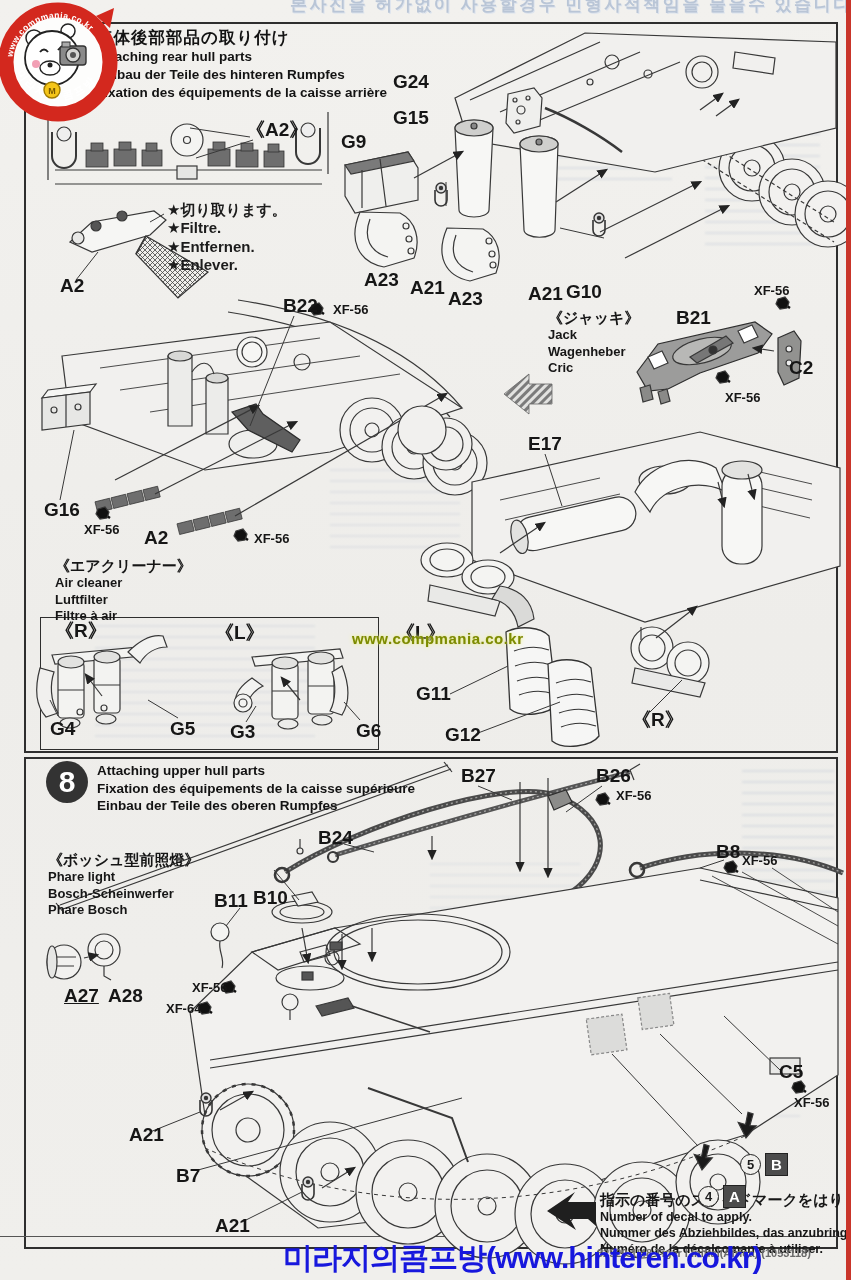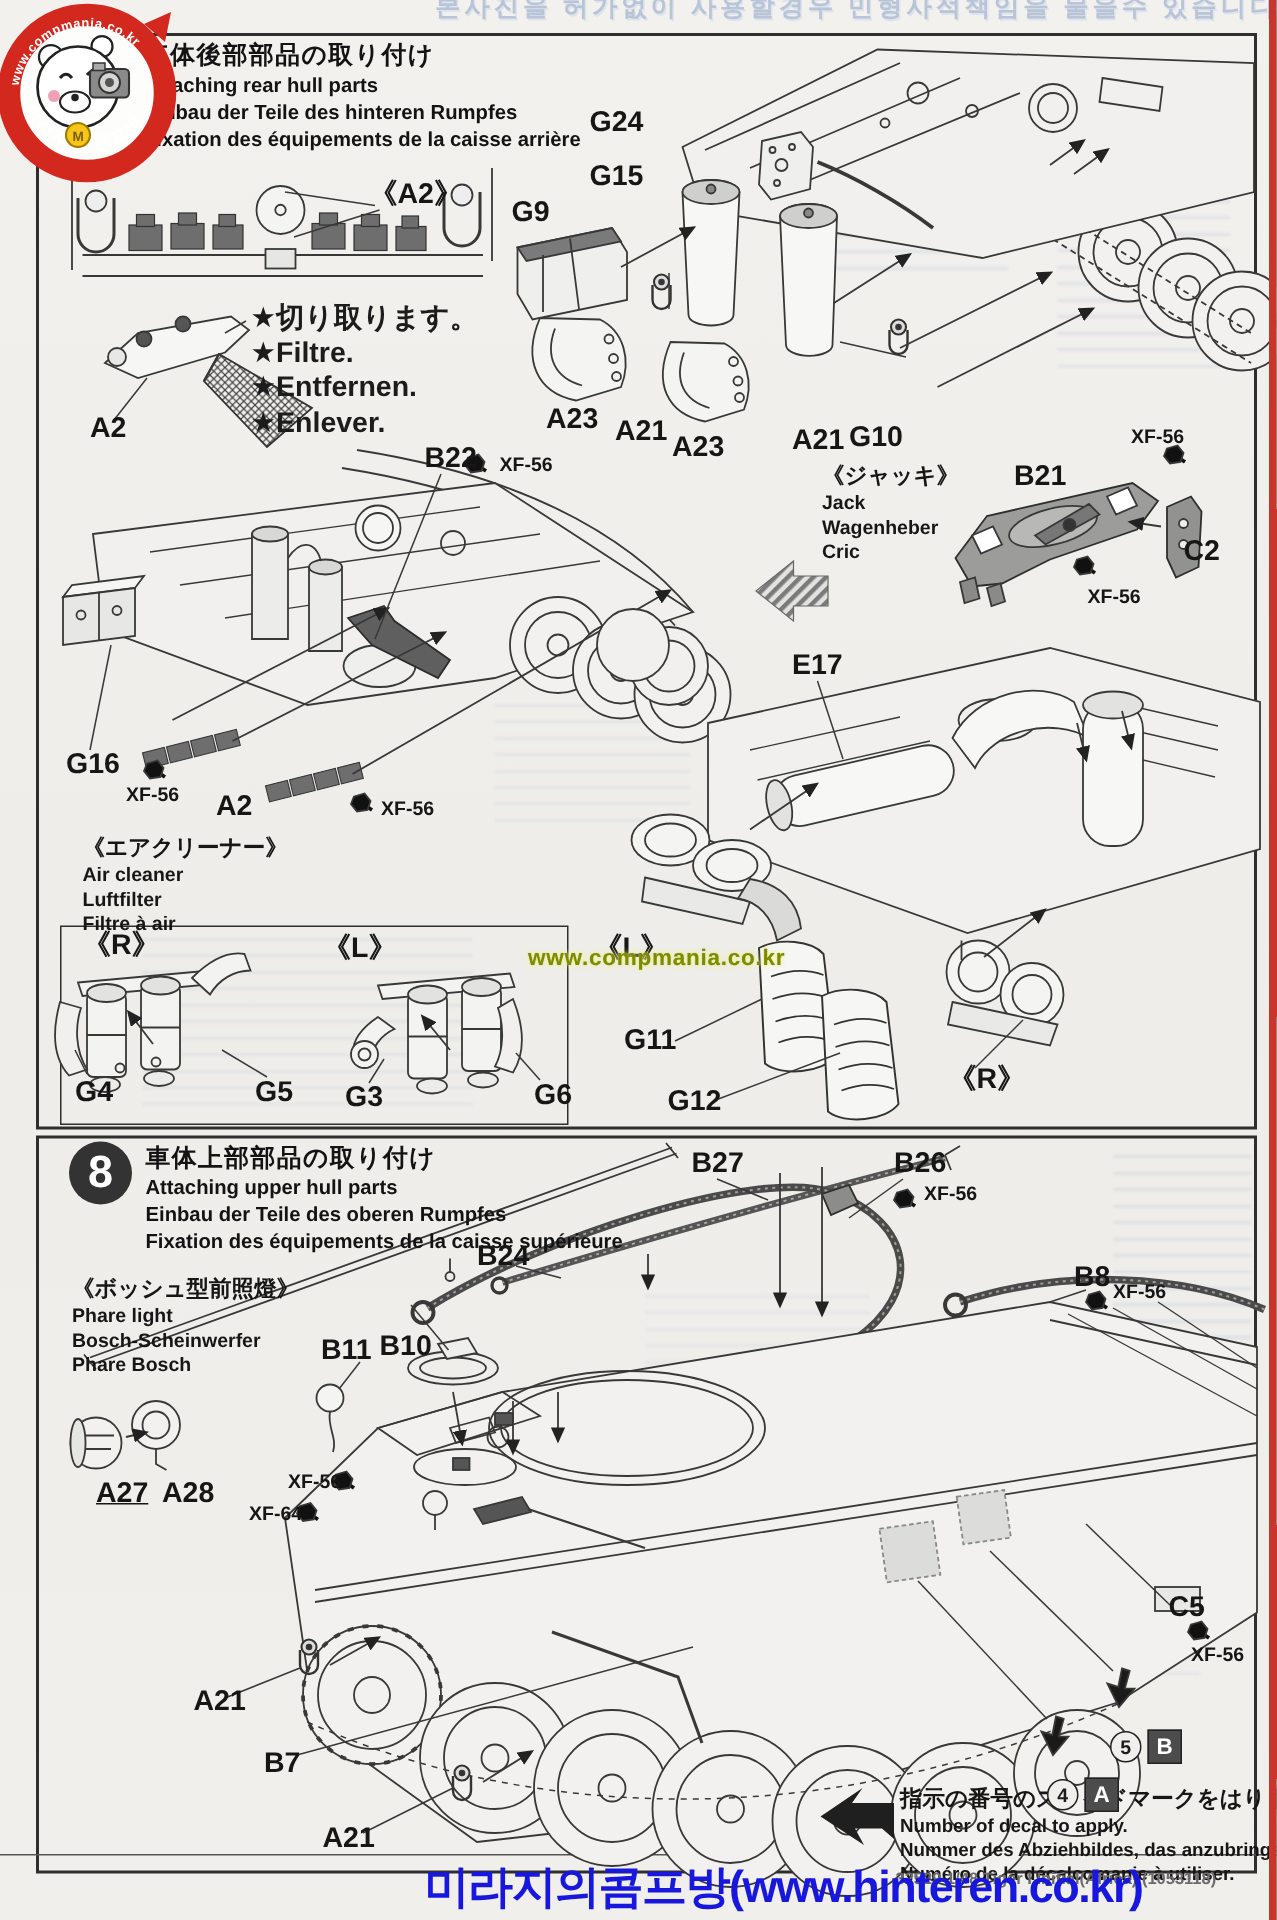--- a/index.html
+++ b/index.html
@@ -7,21 +7,21 @@
         background:linear-gradient(180deg,#f2f1ee 0%,#eeedea 50%,#f0efec 100%);
         font-family:"Liberation Sans","DejaVu Sans",sans-serif;color:#1c1c1c;}
   .box{position:absolute;border:2px solid #2e2e2e;background:transparent;}
   .lbl{position:absolute;font-weight:bold;font-size:19px;color:#161616;white-space:nowrap;line-height:1;}
   .lbl.sm{font-size:13px;}
   .cap{position:absolute;font-weight:bold;font-size:13px;line-height:1.28;white-space:nowrap;color:#161616;}
   .cap .ja{font-size:15px;}
   .hdr{position:absolute;font-weight:bold;line-height:1.3;white-space:nowrap;color:#131313;}
   .hdr .ja{font-size:16.5px;letter-spacing:1px;}
   .hdr .xx{font-size:13.5px;}
-  .notes{position:absolute;font-weight:bold;font-size:19px;line-height:1.22;white-space:nowrap;}
+  .notes{position:absolute;font-weight:bold;font-size:15px;line-height:1.22;white-space:nowrap;}
   .badge{position:absolute;width:42px;height:42px;border-radius:50%;background:#333;color:#fff;
          font-weight:bold;font-size:30px;text-align:center;line-height:42px;}
   .topwarn{position:absolute;top:-7px;left:290px;font-size:17px;font-weight:bold;letter-spacing:2.5px;
            color:#b9c5d6;text-shadow:1px 1px 0 #dde4ee;white-space:nowrap;}
   .greenwm{position:absolute;left:352px;top:630px;font-size:15px;font-weight:bold;letter-spacing:.5px;
            color:#7c8c00;text-shadow:0 0 4px #f0ff7e,0 0 1px #caa;white-space:nowrap;}
   .bluewm{position:absolute;left:283px;top:1238px;font-size:30px;font-weight:bold;color:#1717dd;
           white-space:nowrap;z-index:6;letter-spacing:-1px;}
   .kitinfo{position:absolute;left:597px;top:1247px;font-size:11px;color:#6b6b6b;font-weight:bold;z-index:5;white-space:nowrap;}
   .redstripe{position:absolute;right:0;top:0;width:5px;height:1280px;background:#c9352a;z-index:7;}
@@ -555,24 +555,23 @@
   <span class="lbl" style="left:215px;top:623px;">《L》</span>
   <span class="lbl" style="left:50px;top:719px;">G4</span>
   <span class="lbl" style="left:170px;top:719px;">G5</span>
   <span class="lbl" style="left:230px;top:722px;">G3</span>
   <span class="lbl" style="left:356px;top:721px;">G6</span>
 
   <div class="greenwm">www.compmania.co.kr</div>
 
   <div class="badge" style="left:46px;top:761px;">8</div>
   <div class="hdr" style="left:97px;top:762px;">
-    <div class="ja">車体上部部品の取り付け</div>
     <div class="xx">Attaching upper hull parts</div>
+    <div class="xx">Fixation des équipements de la caisse supérieure</div>
     <div class="xx">Einbau der Teile des oberen Rumpfes</div>
-    <div class="xx">Fixation des équipements de la caisse supérieure</div>
   </div>
 
   <span class="lbl" style="left:461px;top:766px;">B27</span>
   <span class="lbl" style="left:596px;top:766px;">B26</span>
   <span class="lbl sm" style="left:616px;top:789px;">XF-56</span>
   <span class="lbl" style="left:318px;top:828px;">B24</span>
   <span class="lbl" style="left:716px;top:842px;">B8</span>
   <span class="lbl sm" style="left:742px;top:854px;">XF-56</span>
   <span class="lbl" style="left:253px;top:888px;">B10</span>
   <span class="lbl" style="left:214px;top:891px;">B11</span>

